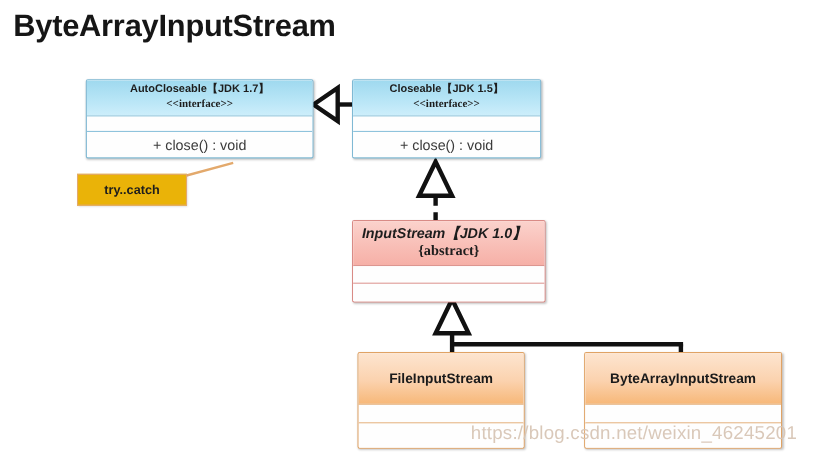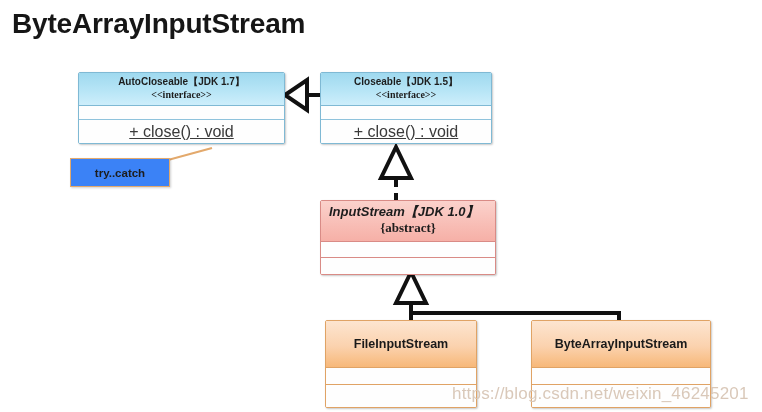--- a/index.html
+++ b/index.html
@@ -80,22 +80,21 @@
     font-size: 10px;
     border-bottom: 1px solid #7fb9d4;
   }
   .iface .empty-row {
     height: 14px;
     border-bottom: 1px solid #8fc3dc;
   }
   .iface .method-row {
     height: 23px;
     line-height: 23px;
-    font-size: 16px;
-    text-decoration: underline;
+    font-size: 13px;
   }
 
   
   .abstractcls {
     border: 1px solid #d98b86;
   }
   .abstractcls .uml-head {
     background: linear-gradient(to bottom, #fbd2cc 0%, #f8bdb5 60%, #f6b0a7 100%);
     color: #1d1d1d;
     font-size: 13px;
@@ -127,21 +126,21 @@
   .concrete .empty-row {
     height: 17px;
     border-bottom: 1px solid #e0a365;
   }
   .concrete .empty-row2 { height: 22px; }
 
   
   .note-box {
     position: absolute;
     box-sizing: border-box;
-    background: #3b82f6;
+    background: #eab308;
     border: 1px solid #e3a96c;
     box-shadow: 1px 1px 2px rgba(0,0,0,0.18);
     font-size: 11.5px;
     font-weight: bold;
     color: #1d1d1d;
     display: flex;
     align-items: center;
     justify-content: center;
   }
 
@@ -151,21 +150,21 @@
     left: 0;
     top: 0;
     width: 762px;
     height: 412px;
     pointer-events: none;
   }
 
   
   #watermark {
     position: absolute;
-    left: 452px;
+    left: 428px;
     top: 384px;
     font-size: 17px;
     color: #d8c6b6;
     letter-spacing: 0.2px;
     white-space: nowrap;
     opacity: 0.95;
   }
 </style>
 </head>
 <body>

